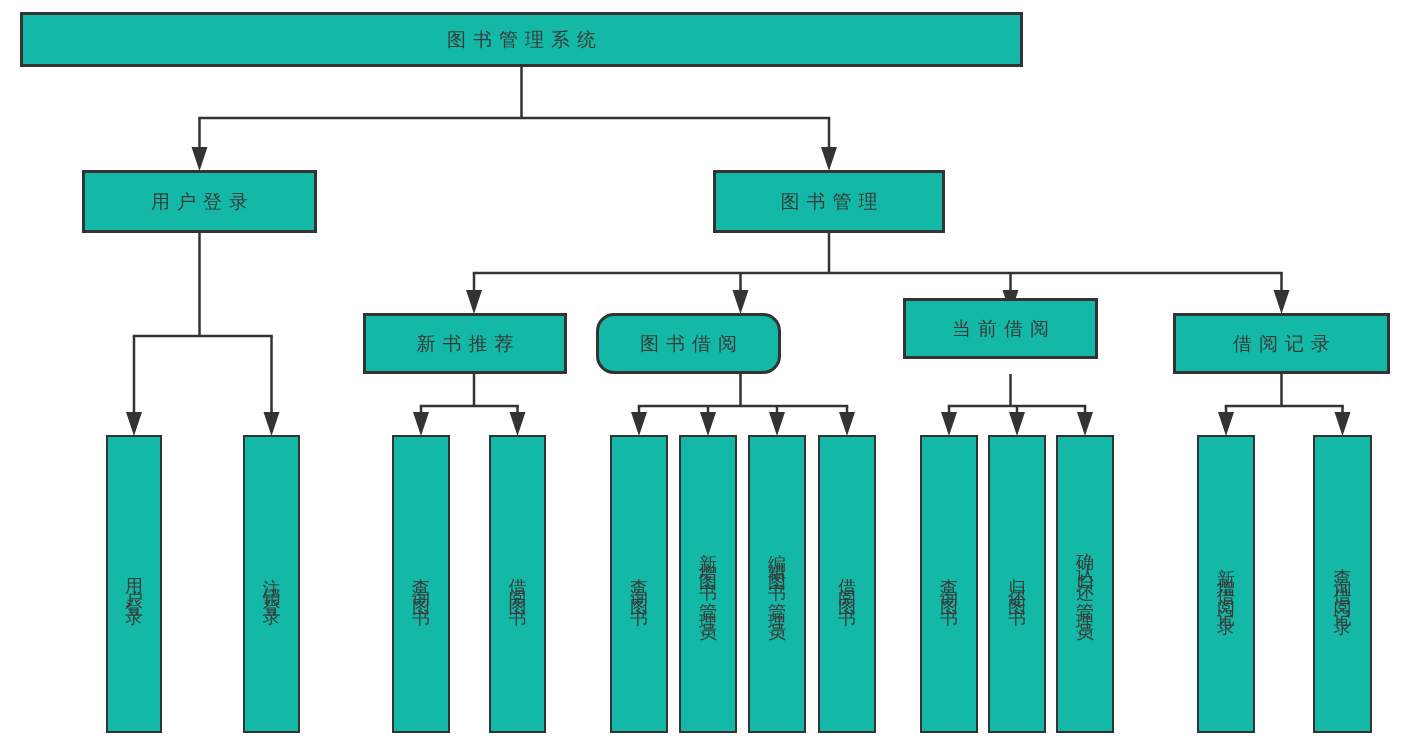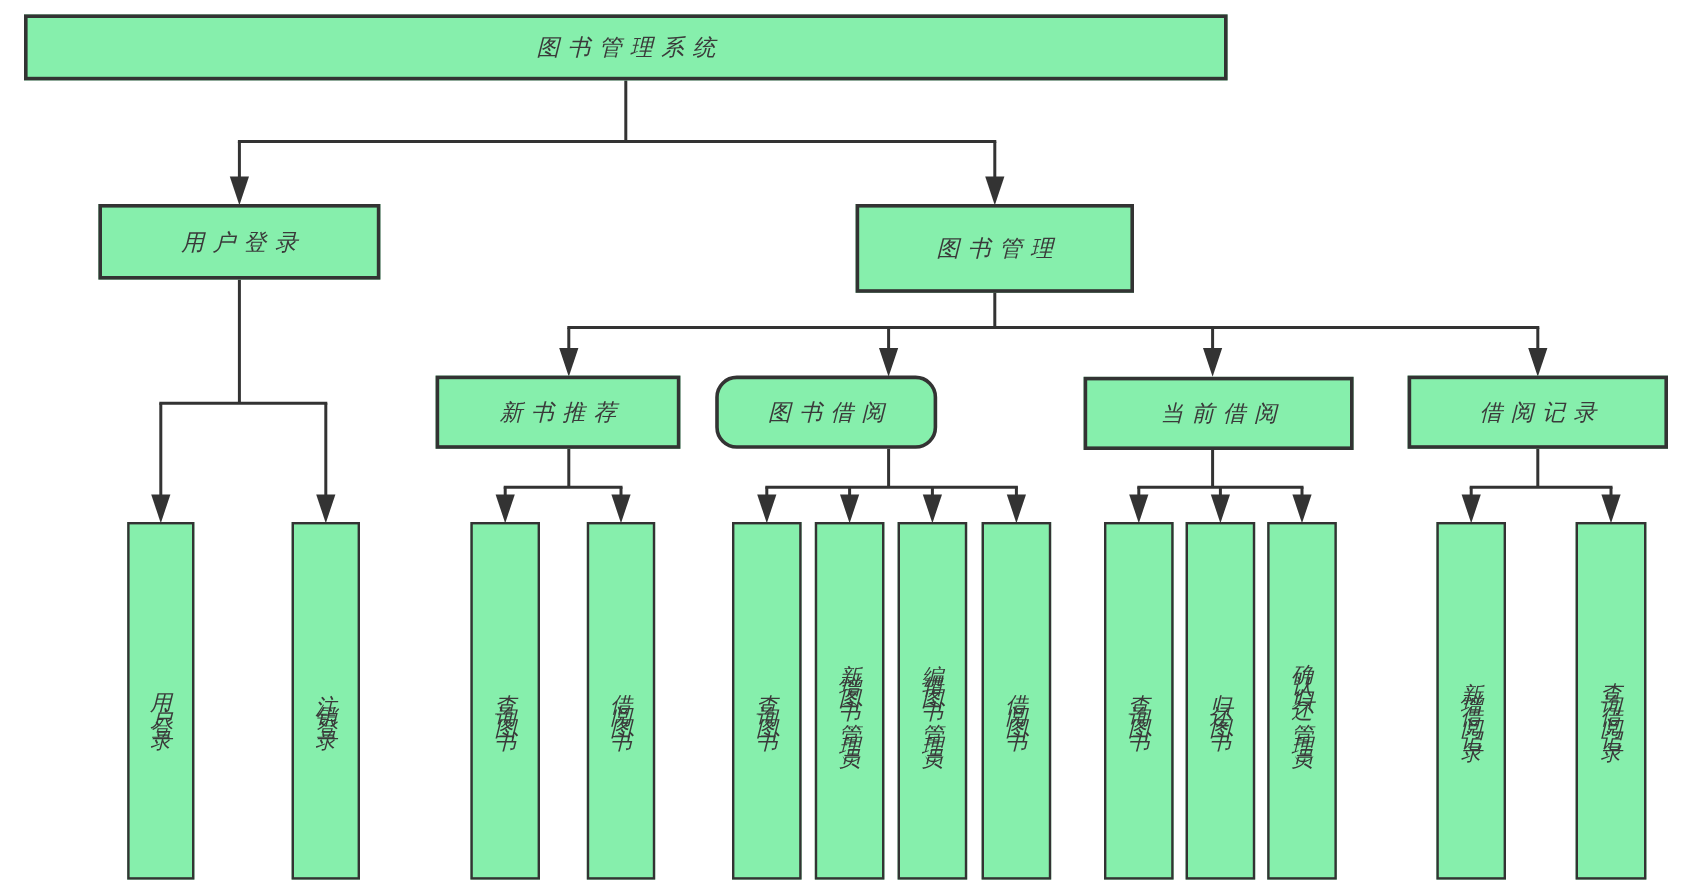--- a/index.html
+++ b/index.html
@@ -8,28 +8,27 @@
     width:1405px;height:747px;
     background:#ffffff;
     overflow:hidden;
     font-family:"Liberation Sans","DejaVu Sans",sans-serif;
   }
   #edges{position:absolute;left:0;top:0;z-index:0;}
   .node{
     position:absolute;
     z-index:1;
     box-sizing:border-box;
-    background:#86efac;
+    background:#14b8a6;
     border:3px solid #333333;
     color:#3a3a3a;
     display:flex;
     align-items:center;
     justify-content:center;
     white-space:nowrap;
-    font-style:italic;
   }
   .node.h{
     font-size:19px;
     letter-spacing:7px;
     text-indent:7px;
   }
   .node.v{
     border-width:2px;
     writing-mode:vertical-rl;
     font-size:18px;
@@ -101,29 +100,29 @@
       <line x1="1224.75" y1="406" x2="1343.75" y2="406" stroke="#333333" stroke-width="2.5"></line>
       <line x1="1226" y1="406" x2="1226" y2="417" stroke="#333333" stroke-width="2.5"></line>
       <polygon points="1226,436 1218,412 1234,412" fill="#333333"></polygon>
       <line x1="1342.5" y1="406" x2="1342.5" y2="417" stroke="#333333" stroke-width="2.5"></line>
       <polygon points="1342.5,436 1334.5,412 1350.5,412" fill="#333333"></polygon>
     </svg>
 <div class="node h" style="left: 20px; top: 12px; width: 1003px; height: 55px; border-color: rgb(51, 51, 51); color: rgb(58, 58, 58);">图书管理系统</div>
     <div class="node h" style="left: 82px; top: 170px; width: 235px; height: 63px; border-color: rgb(51, 51, 51); color: rgb(58, 58, 58);">用户登录</div>
     <div class="node v" style="left: 106px; top: 435px; width: 56px; height: 298px; border-color: rgb(51, 51, 51); color: rgb(58, 58, 58);">用户登录</div>
     <div class="node v" style="left: 243px; top: 435px; width: 57px; height: 298px; border-color: rgb(51, 51, 51); color: rgb(58, 58, 58);">注销登录</div>
-    <div class="node h" style="left: 713px; top: 170px; width: 232px; height: 74px; border-color: rgb(51, 51, 51); color: rgb(58, 58, 58);">图书管理</div>
+    <div class="node h" style="left: 713px; top: 170px; width: 232px; height: 63px; border-color: rgb(51, 51, 51); color: rgb(58, 58, 58);">图书管理</div>
     <div class="node h" style="left: 363px; top: 313px; width: 204px; height: 61px; border-color: rgb(51, 51, 51); color: rgb(58, 58, 58);">新书推荐</div>
     <div class="node v" style="left: 392px; top: 435px; width: 58px; height: 298px; border-color: rgb(51, 51, 51); color: rgb(58, 58, 58);">查询图书</div>
     <div class="node v" style="left: 489px; top: 435px; width: 57px; height: 298px; border-color: rgb(51, 51, 51); color: rgb(58, 58, 58);">借阅图书</div>
     <div class="node h" style="left: 596px; top: 313px; width: 185px; height: 61px; border-color: rgb(51, 51, 51); color: rgb(58, 58, 58); border-radius: 18px;">图书借阅</div>
     <div class="node v" style="left: 610px; top: 435px; width: 58px; height: 298px; border-color: rgb(51, 51, 51); color: rgb(58, 58, 58);">查询图书</div>
     <div class="node v" style="left: 679px; top: 435px; width: 58px; height: 298px; border-color: rgb(51, 51, 51); color: rgb(58, 58, 58);">新增图书（管理员）</div>
     <div class="node v" style="left: 748px; top: 435px; width: 58px; height: 298px; border-color: rgb(51, 51, 51); color: rgb(58, 58, 58);">编辑图书（管理员）</div>
     <div class="node v" style="left: 818px; top: 435px; width: 58px; height: 298px; border-color: rgb(51, 51, 51); color: rgb(58, 58, 58);">借阅图书</div>
-    <div class="node h" style="left: 903px; top: 314px; width: 225px; height: 61px; border-color: rgb(51, 51, 51); color: rgb(58, 58, 58);">当前借阅</div>
+    <div class="node h" style="left: 903px; top: 298px; width: 195px; height: 61px; border-color: rgb(51, 51, 51); color: rgb(58, 58, 58);">当前借阅</div>
     <div class="node v" style="left: 920px; top: 435px; width: 58px; height: 298px; border-color: rgb(51, 51, 51); color: rgb(58, 58, 58);">查询图书</div>
     <div class="node v" style="left: 988px; top: 435px; width: 58px; height: 298px; border-color: rgb(51, 51, 51); color: rgb(58, 58, 58);">归还图书</div>
     <div class="node v" style="left: 1056px; top: 435px; width: 58px; height: 298px; border-color: rgb(51, 51, 51); color: rgb(58, 58, 58);">确认归还（管理员）</div>
     <div class="node h" style="left: 1173px; top: 313px; width: 217px; height: 61px; border-color: rgb(51, 51, 51); color: rgb(58, 58, 58);">借阅记录</div>
     <div class="node v" style="left: 1197px; top: 435px; width: 58px; height: 298px; border-color: rgb(51, 51, 51); color: rgb(58, 58, 58);">新增借阅记录</div>
     <div class="node v" style="left: 1313px; top: 435px; width: 59px; height: 298px; border-color: rgb(51, 51, 51); color: rgb(58, 58, 58);">查询借阅记录</div>
   </div>
 
 </body></html>

